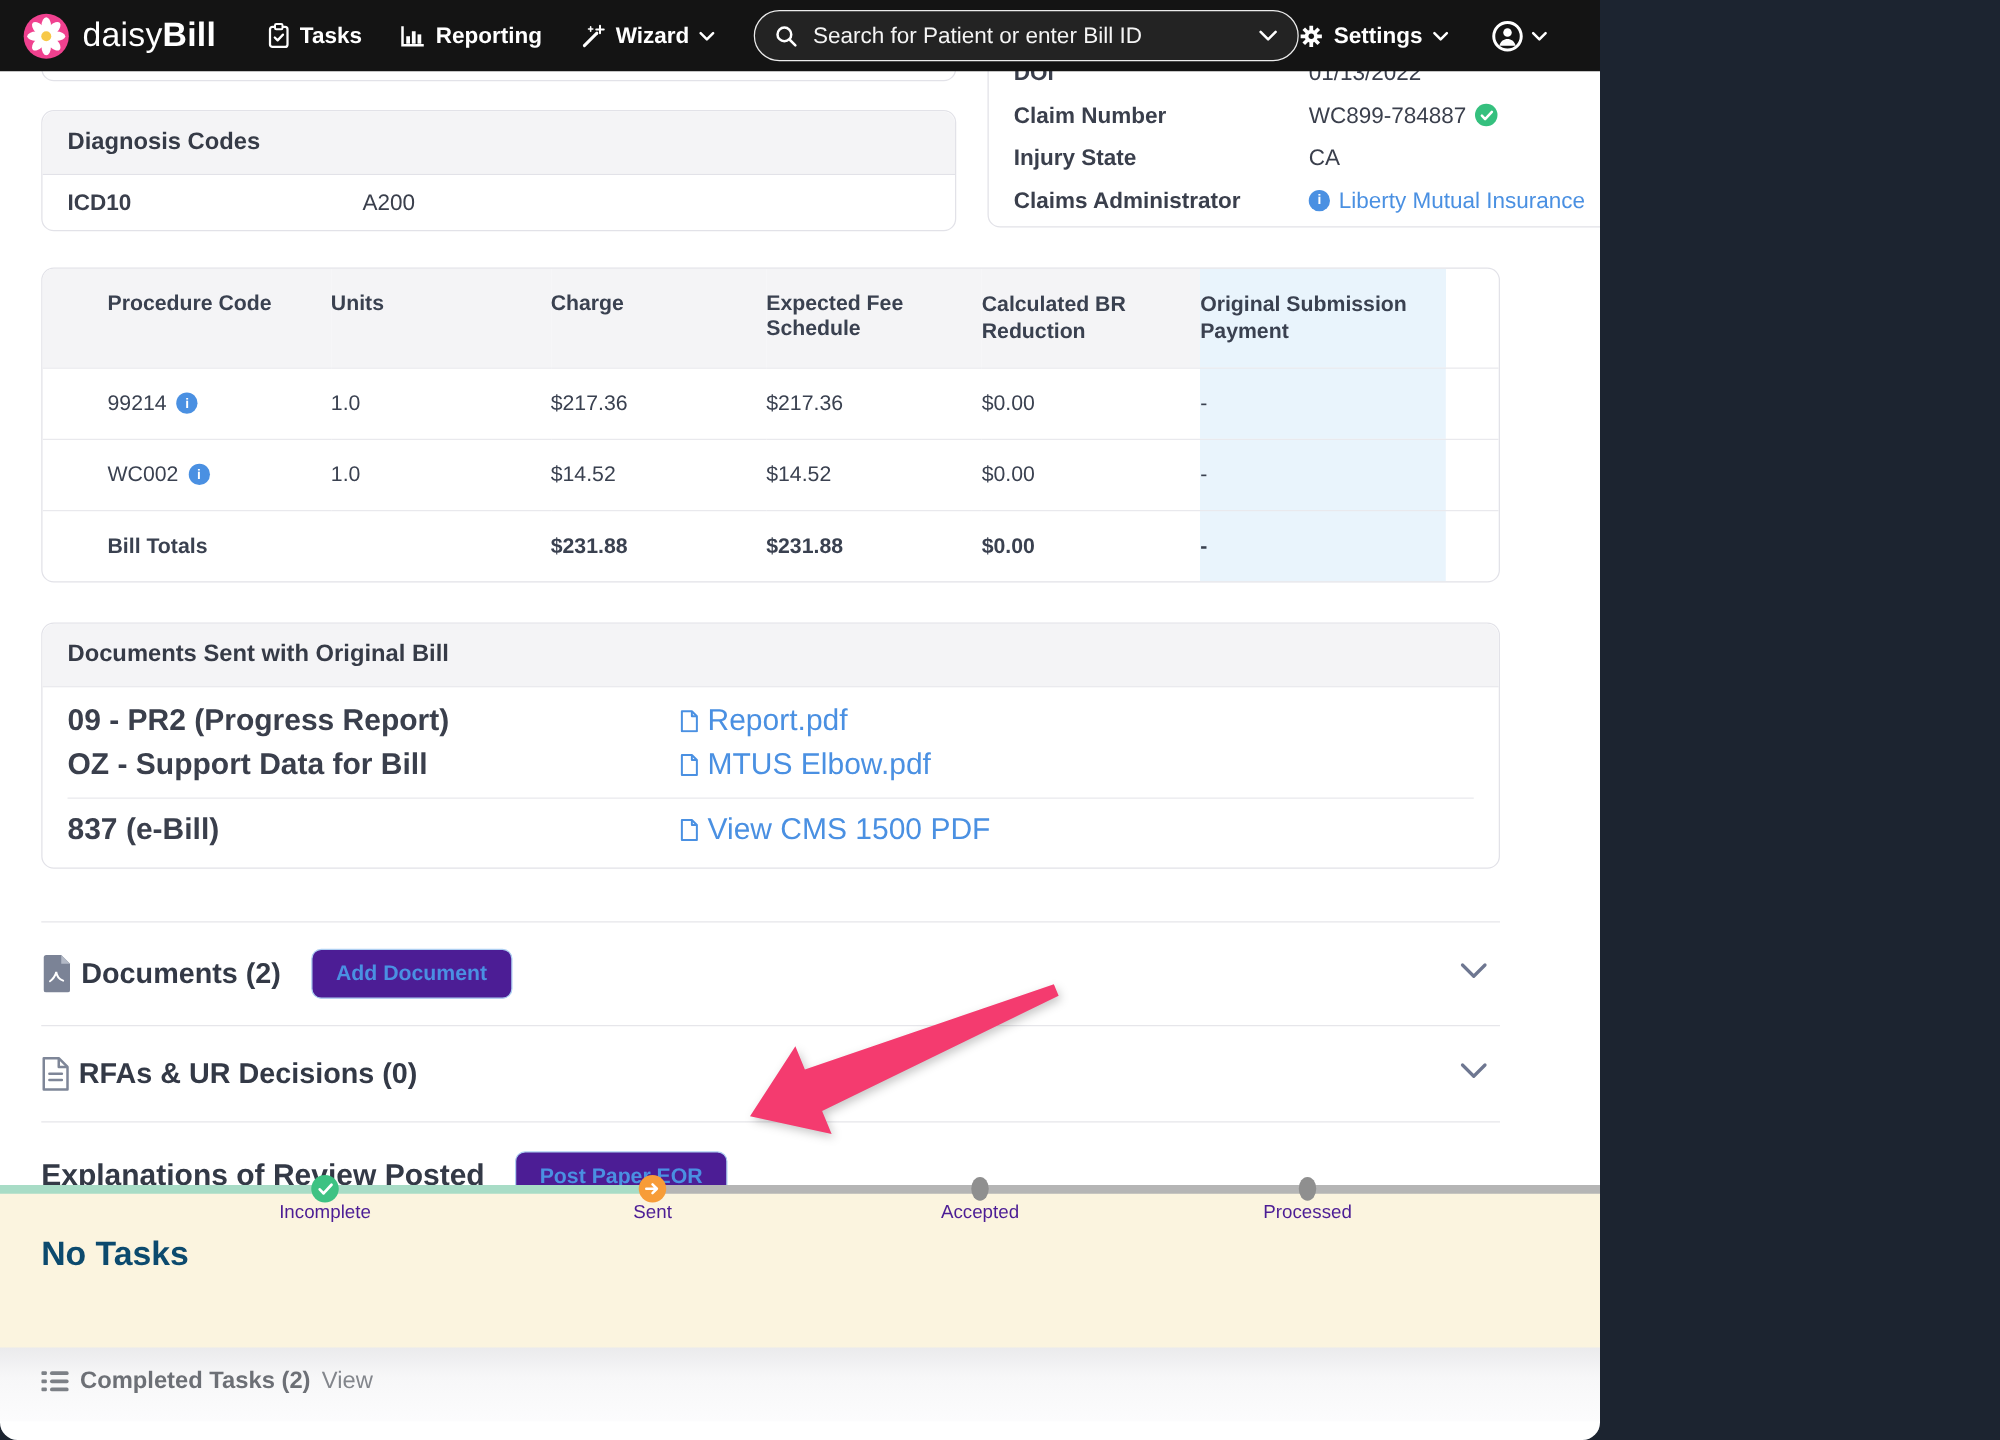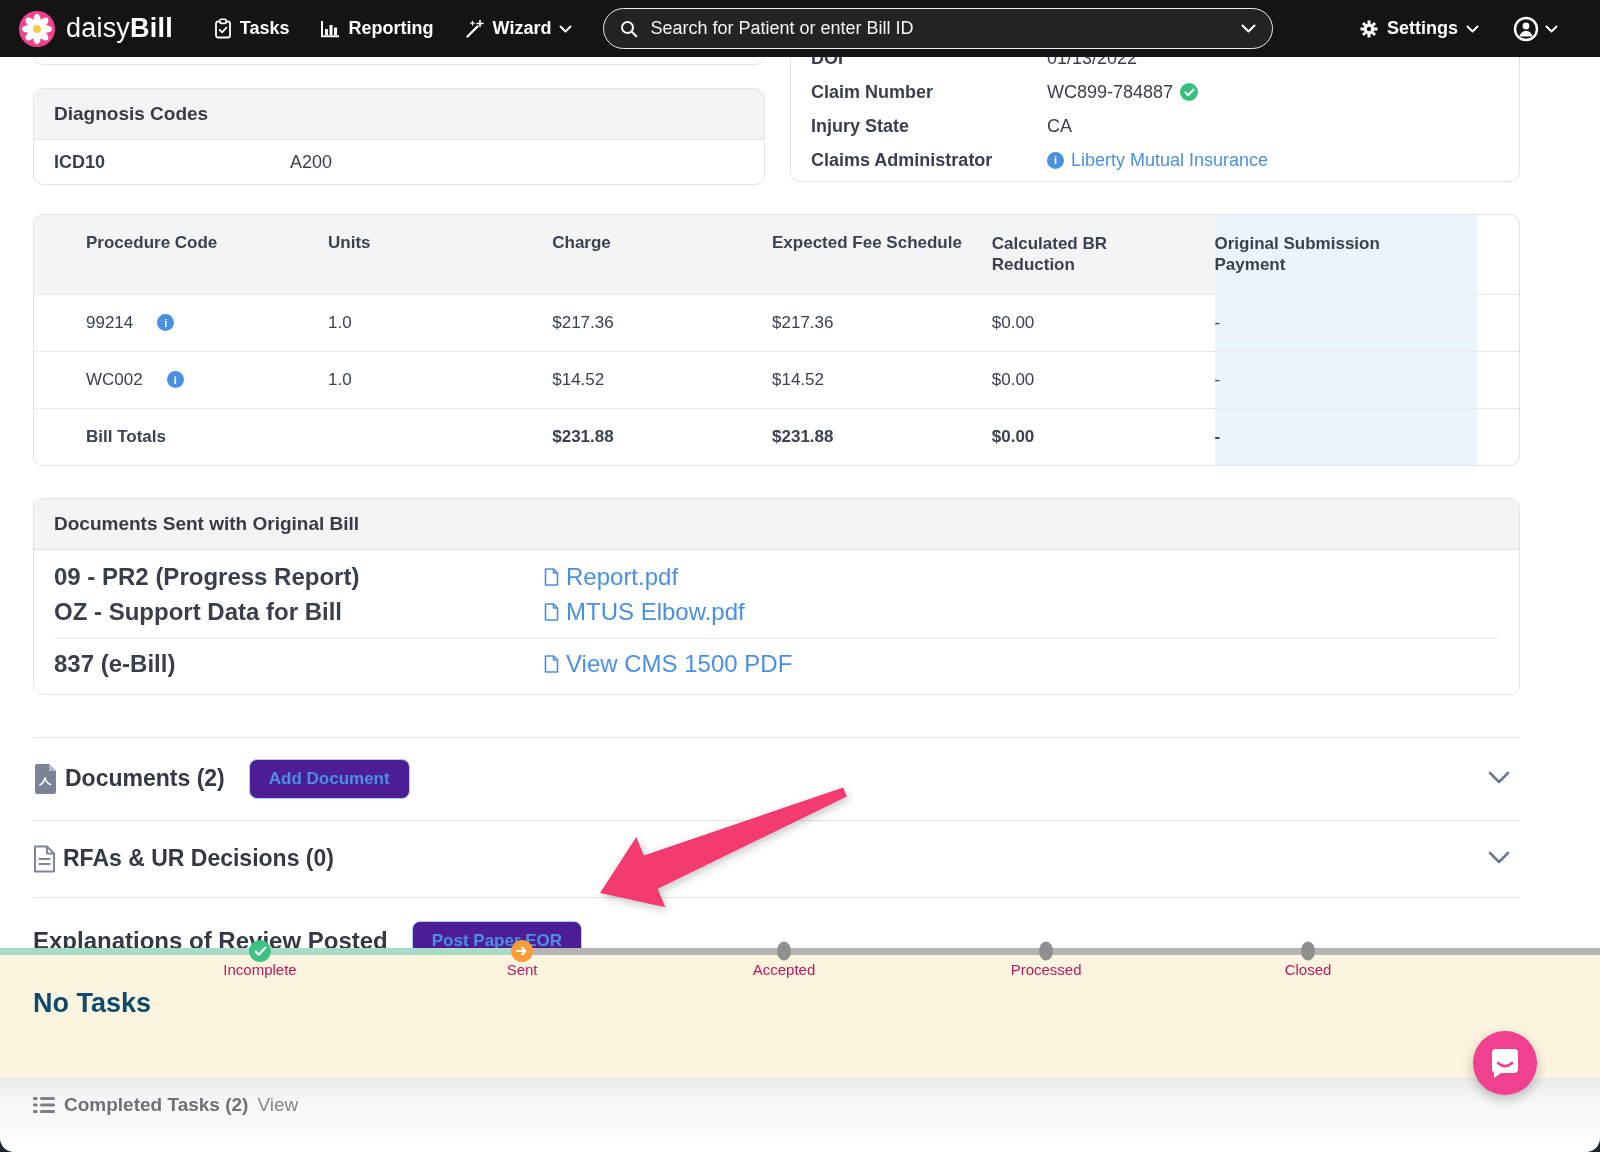--- a/index.html
+++ b/index.html
@@ -1,17 +1,17 @@
 <!DOCTYPE html>
 <html><head>
 <meta charset="utf-8">
 <style>
   html,body{margin:0;padding:0;background:#1c2430;}
   body{width:1600px;height:1152px;font-family:"Liberation Sans","DejaVu Sans",sans-serif;}
-  .page{position:relative;width:1600px;height:1152px;background:#ffffff;border-radius:0 0 14px 14px;overflow:hidden;}
+  .page{position:relative;width:1280px;height:1152px;background:#ffffff;border-radius:0 0 14px 14px;overflow:hidden;}
 
   
   .navbar{position:relative;z-index:40;height:57px;background:#141414;display:flex;align-items:center;padding:0 0 0 18px;box-sizing:border-box;}
   .brand{display:flex;align-items:center;gap:10px;margin-right:26px;cursor:pointer;}
   .brand-text{color:#fff;font-size:27px;letter-spacing:.2px;}
   .brand-text .light{font-weight:400;}
   .brand-text .bold{font-weight:700;}
   .nav-item{display:flex;align-items:center;gap:8px;color:#fff;font-size:18px;font-weight:700;margin:0 15px;cursor:pointer;}
   .search-pill{display:flex;align-items:center;width:670px;height:41px;margin-left:16px;border:1.6px solid #ececec;border-radius:22px;background:#232323;padding:0 16px;box-sizing:border-box;}
   .search-pill input{flex:1;background:transparent;border:none;outline:none;color:#fff;font-size:18px;margin-left:10px;font-family:inherit;}
@@ -38,21 +38,21 @@
 
   .proc-card{margin-top:29px;overflow:hidden;}
   table.proc{width:100%;border-collapse:collapse;font-size:17px;color:#3a4150;}
   table.proc th{background:#f4f4f6;text-align:left;font-weight:700;padding:18px 10px 18px 0;vertical-align:top;}
   table.proc th:first-child,table.proc td:first-child{padding-left:52px;}
   table.proc td{padding:18px 10px 18px 0;border-top:1px solid #e9e9ed;}
   table.proc .hl{background:linear-gradient(90deg,#e9f4fc 0,#e9f4fc calc(100% - 42px),rgba(233,244,252,0) calc(100% - 42px));}
   table.proc .narrow{display:inline-block;max-width:135px;line-height:1.25;}
   table.proc .narrow2{display:inline-block;max-width:180px;line-height:1.25;}
   table.proc .totals td{font-weight:700;}
-  .code-cell{display:inline-flex;align-items:center;gap:24px;}
+  .code-cell{display:inline-flex;align-items:center;gap:8px;}
   .info-badge{width:17px;height:17px;border-radius:50%;background:#4a90e2;color:#fff;font-size:11px;font-weight:700;display:inline-flex;align-items:center;justify-content:center;font-style:normal;cursor:pointer;}
   .check-badge{width:18px;height:18px;border-radius:50%;background:#35c07e;display:inline-flex;align-items:center;justify-content:center;}
 
   .docs-card{margin-top:32px;}
   .docs-body{padding:10px 0 12px 20px;}
   .doc-row{display:grid;grid-template-columns:490px 1fr;align-items:center;height:35px;font-size:24px;}
   .doc-row .lbl{font-weight:700;color:#3a3f4c;}
   .doc-link{display:inline-flex;align-items:center;gap:7px;color:#4a90e2;cursor:pointer;}
   .docs-divider{border-top:1px solid #e9e9ed;margin:8px 20px 8px 0;}
 
@@ -67,21 +67,21 @@
 
   
   .status-zone{position:absolute;left:0;top:948px;width:1600px;height:204px;}
   .cream{position:absolute;left:0;top:5px;width:100%;height:140px;background:#fbf4df;}
   .progress-line{position:absolute;left:0;top:0;width:100%;height:7px;background:linear-gradient(90deg,#a8dcc6 0,#a8dcc6 32.63%,#b5b5b5 32.63%,#b5b5b5 100%);}
   .marker{position:absolute;transform:translate(-50%,-50%);top:3px;}
   .marker.big{width:22px;height:22px;border-radius:50%;display:flex;align-items:center;justify-content:center;}
   .marker.green{background:#3ec283;}
   .marker.orange{background:#f79c38;}
   .marker.dot{width:14px;height:19px;border-radius:50%;background:#8f8f8f;}
-  .step-label{position:absolute;top:13px;transform:translateX(-50%);font-size:15px;color:#be185d;}
+  .step-label{position:absolute;top:13px;transform:translateX(-50%);font-size:15px;color:#4c1d95;}
   .no-tasks{position:absolute;left:33px;top:40px;font-size:27px;font-weight:700;color:#0c4a6e;}
   .bottom-band{position:absolute;left:0;top:130px;width:100%;height:59px;background:linear-gradient(180deg,#eaeaec 0,#f7f7f8 40%,#fcfcfd 100%);}
   .completed-row{display:flex;align-items:center;gap:9px;padding:16px 0 0 33px;}
   .completed-label{font-size:19px;font-weight:700;color:#6d7076;}
   .view-link{font-size:19px;color:#83868c;cursor:pointer;}
 
   
   .anno-arrow{position:absolute;left:560px;top:770px;z-index:50;filter:drop-shadow(2px 3px 4px rgba(0,0,0,.22));pointer-events:none;}
   .chat-bubble{position:absolute;left:1473px;top:1031px;width:64px;height:64px;border-radius:50%;background:#f0418f;z-index:60;display:flex;align-items:center;justify-content:center;box-shadow:0 4px 12px rgba(0,0,0,.25);cursor:pointer;}
 </style>

